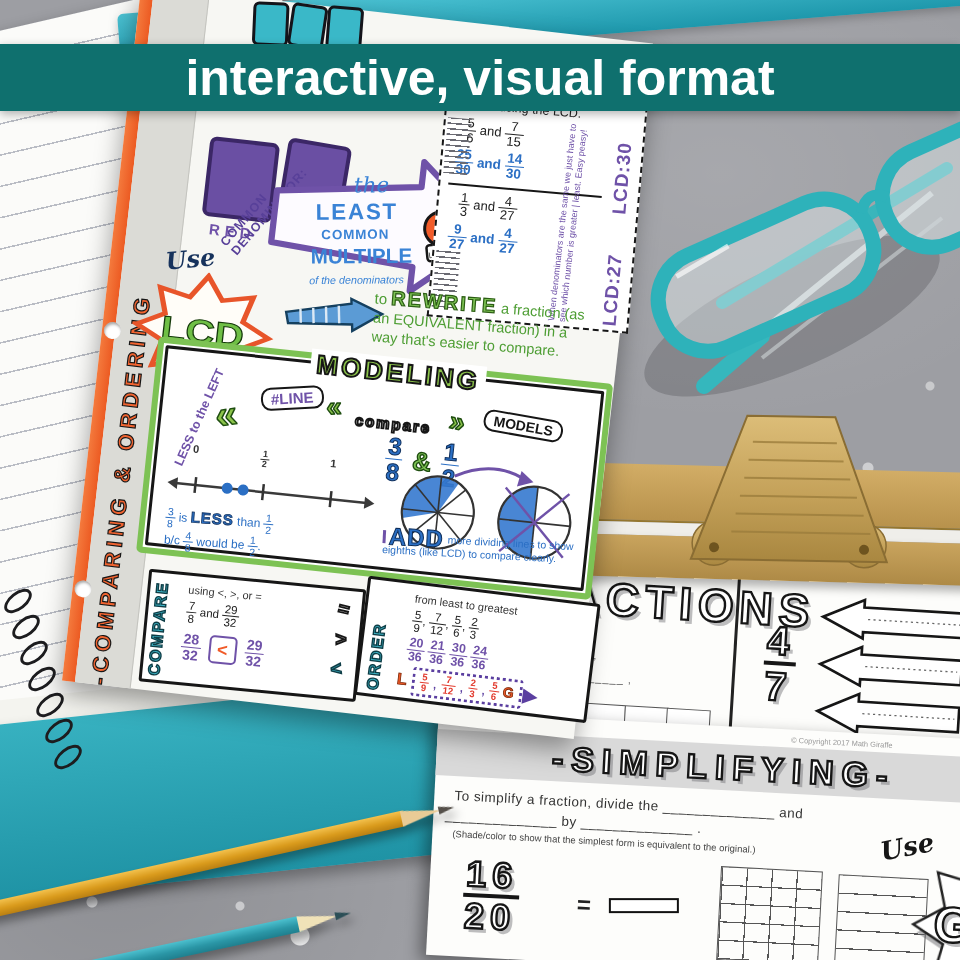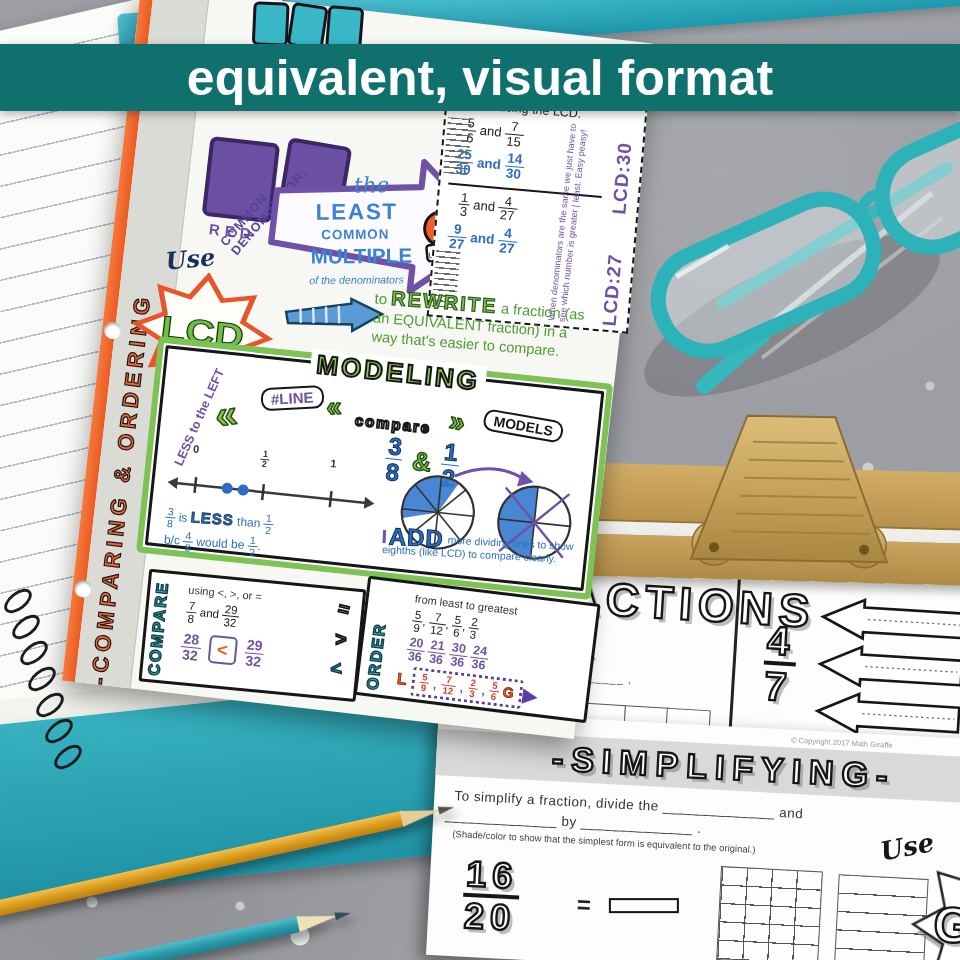--- a/index.html
+++ b/index.html
@@ -523,14 +523,14 @@
   <div class="pwood" style="right:16px;background:#e9cb96"></div>
   <div class="plead" style="right:2px;background:#55504a"></div>
 </div>
 <div class="pencil" style="left:-20px;top:944px;width:375px;height:16px;transform:rotate(-12deg)">
   <div class="pbody" style="right:50px;background:linear-gradient(180deg,#4cc0ce,#2a96a6 55%,#1f7f8e)"></div>
   <div class="pwood" style="right:14px;background:#f0e2b8"></div>
   <div class="plead" style="right:0;background:#2c4f57"></div>
 </div>
 
 <div class="abs" id="banner">
-  <span>equivalent, visual format</span>
+  <span>interactive, visual format</span>
 </div>
 
 </body></html>

